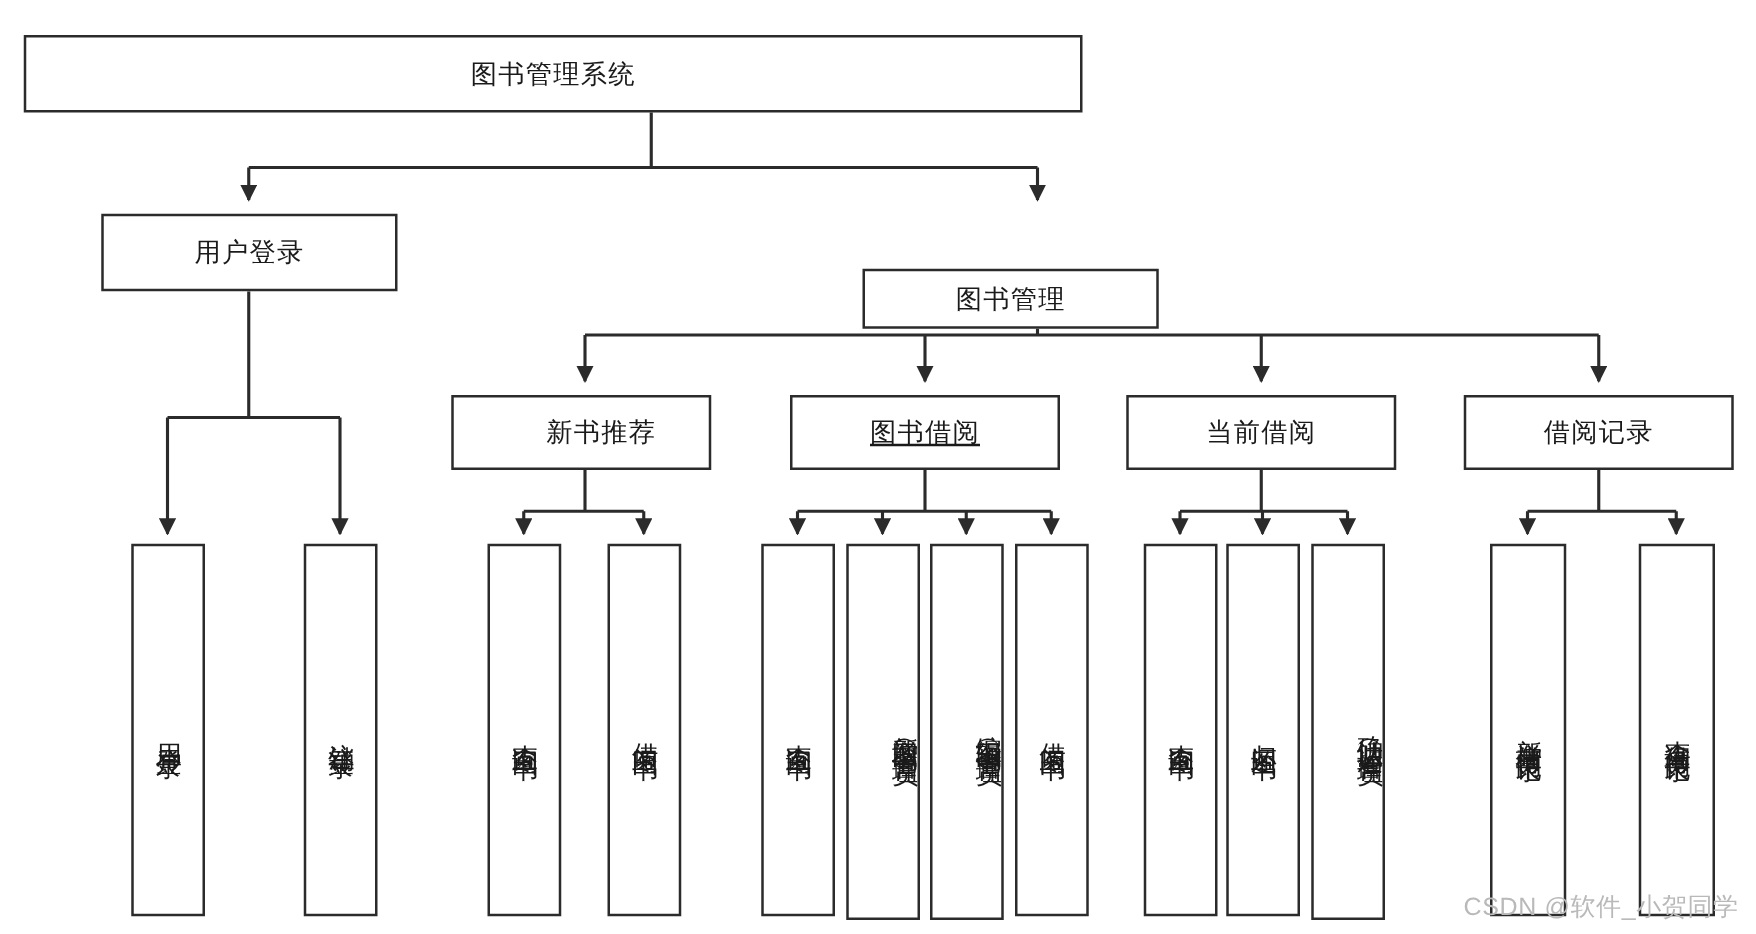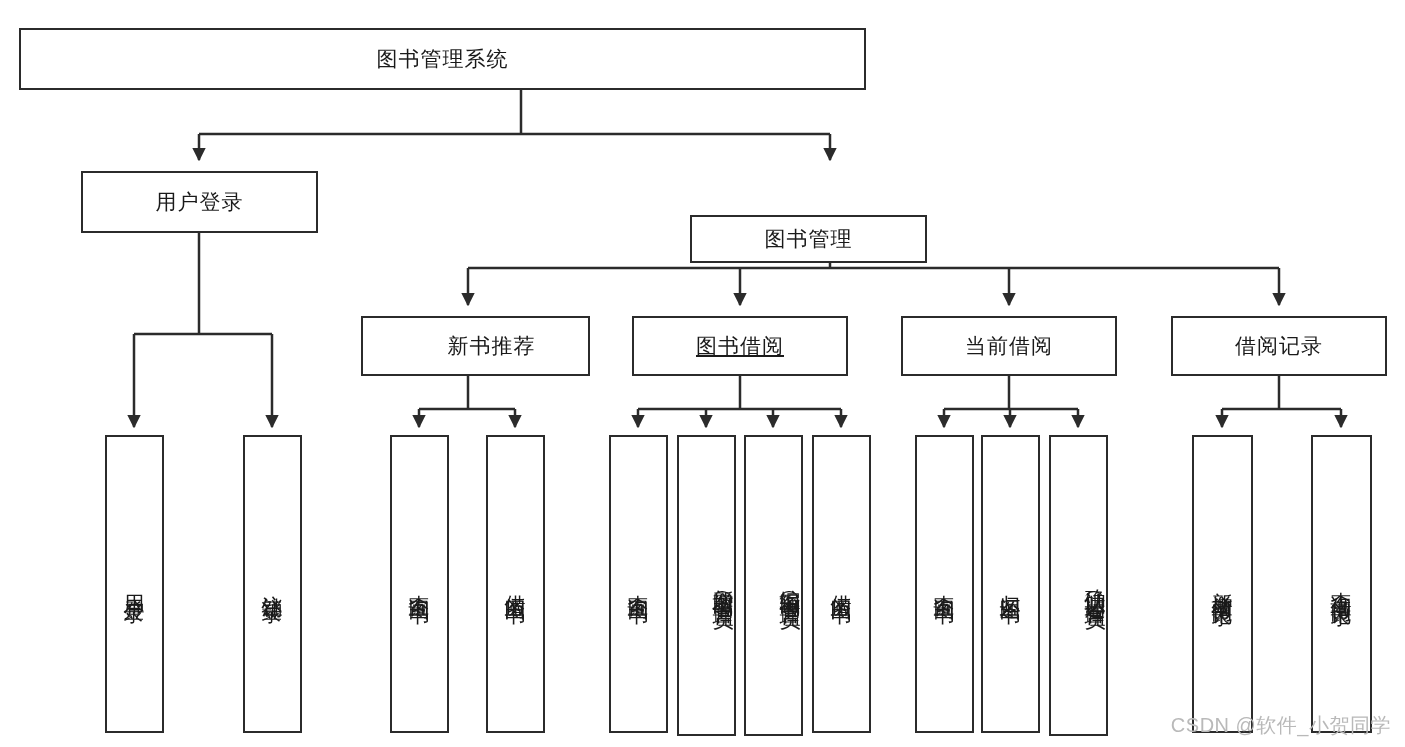--- a/index.html
+++ b/index.html
@@ -122,21 +122,21 @@
     <span>图书管理系统</span>
   </div>
 
   <div class="node horiz" style="left:81px; top:171px; width:237px; height:62px;">
     <span>用户登录</span>
   </div>
   <div class="node horiz" style="left:690px; top:171px; width:237px; height:48px;margin-top:44px;">
     <span>图书管理</span>
   </div>
 
-  <div class="node horiz" style="left:361px; top:316px; width:229px; height:60px;padding-left:32px;">
+  <div class="node horiz" style="left:361px; top:316px; width:208px; height:60px;padding-left:32px;">
     <span>新书推荐</span>
   </div>
   <div class="node horiz" style="left:632px; top:316px; width:216px; height:60px;text-decoration:underline;">
     <span>图书借阅</span>
   </div>
   <div class="node horiz" style="left:1171px; top:316px; width:216px; height:60px;">
     <span>借阅记录</span>
   </div>
   <div class="node horiz" style="left:901px; top:316px; width:216px; height:60px;">
     <span>当前借阅</span>

